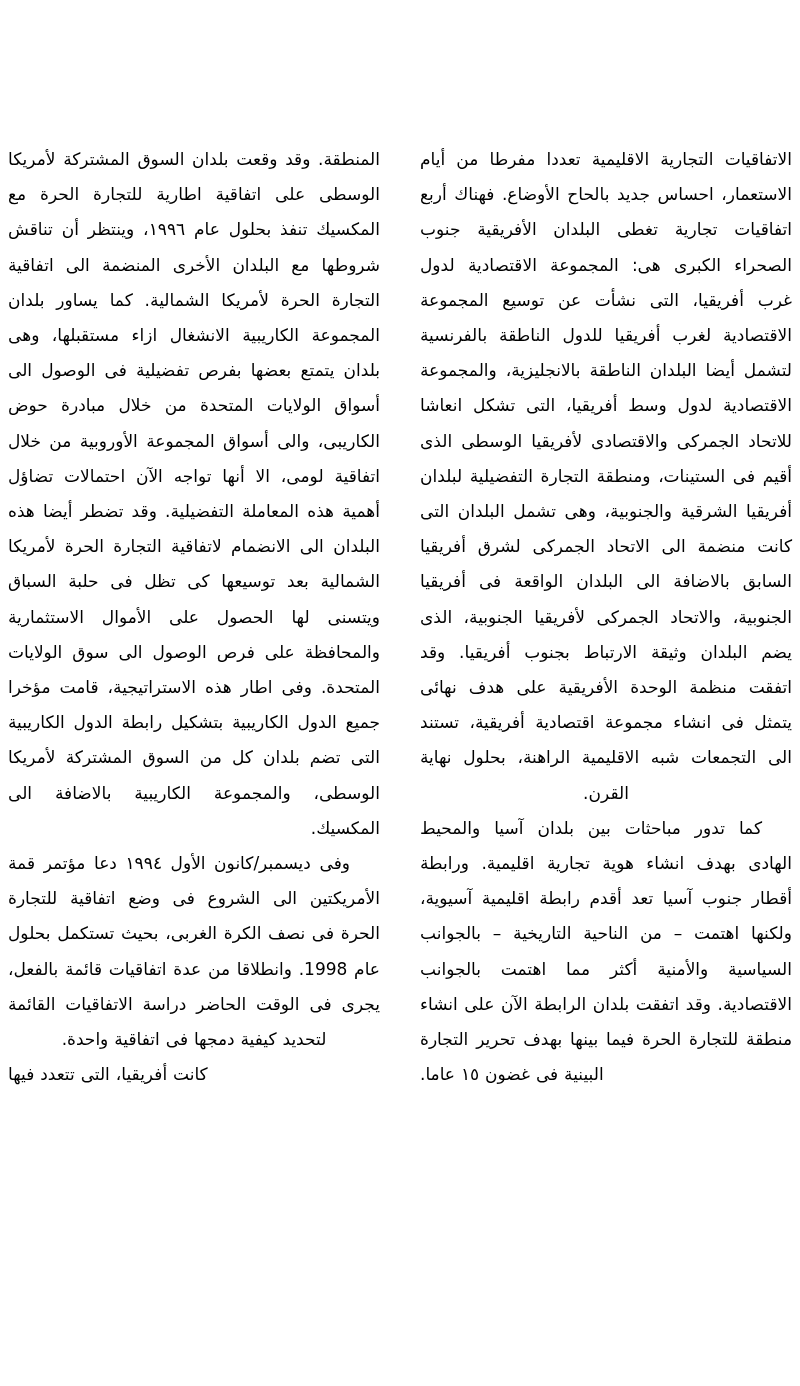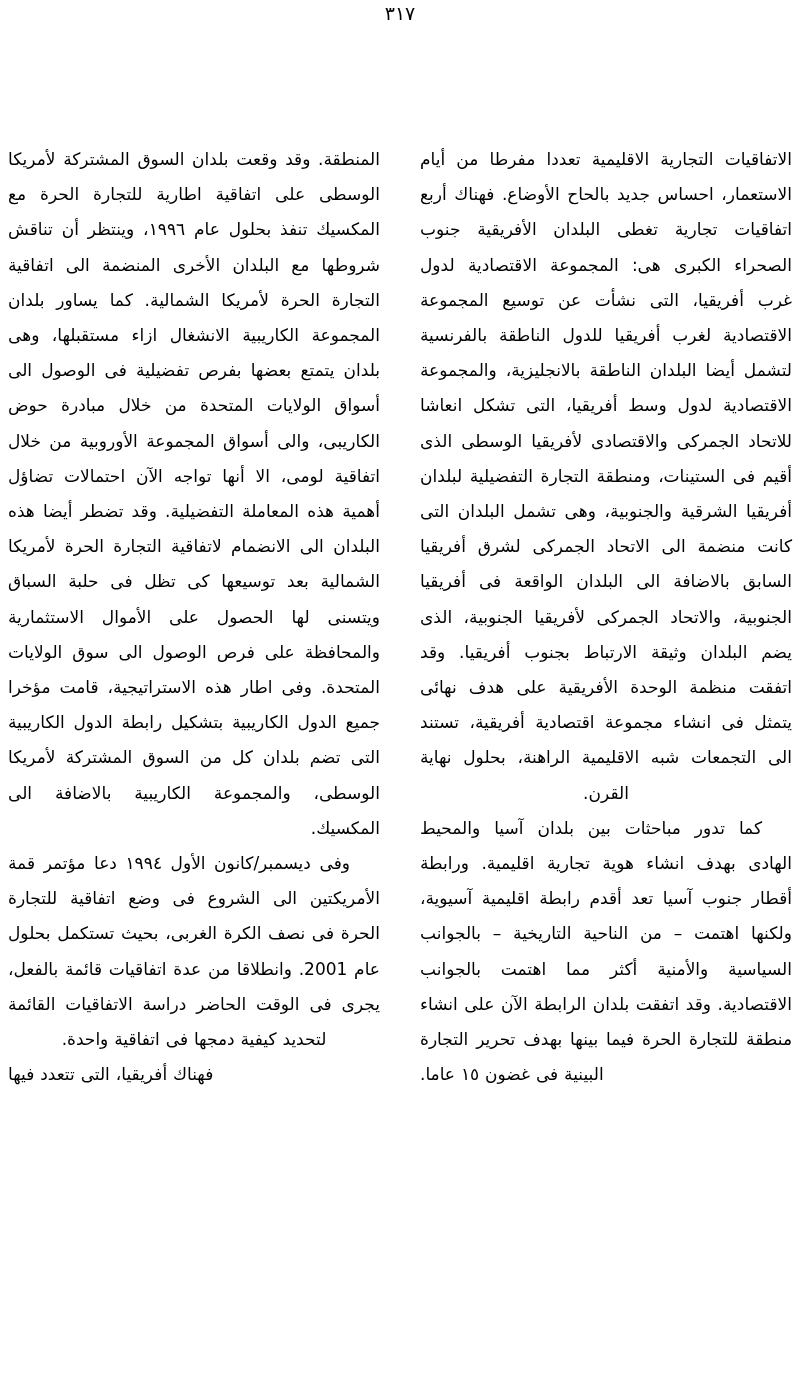--- a/index.html
+++ b/index.html
@@ -66,28 +66,27 @@
   }
   .col p.cont {
     text-indent: 0;
   }
 </style>
 </head>
 <body>
 
 <div class="page">
 
-  <div class="folio">٣١٧</div>
 
   <div class="columns">
 
     <div class="col">
       <p class="cont">المنطقة. وقد وقعت بلدان السوق المشتركة لأمريكا الوسطى على اتفاقية اطارية للتجارة الحرة مع المكسيك تنفذ بحلول عام ١٩٩٦، وينتظر أن تناقش شروطها مع البلدان الأخرى المنضمة الى اتفاقية التجارة الحرة لأمريكا الشمالية. كما يساور بلدان المجموعة الكاريبية الانشغال ازاء مستقبلها، وهى بلدان يتمتع بعضها بفرص تفضيلية فى الوصول الى أسواق الولايات المتحدة من خلال مبادرة حوض الكاريبى، والى أسواق المجموعة الأوروبية من خلال اتفاقية لومى، الا أنها تواجه الآن احتمالات تضاؤل أهمية هذه المعاملة التفضيلية. وقد تضطر أيضا هذه البلدان الى الانضمام لاتفاقية التجارة الحرة لأمريكا الشمالية بعد توسيعها كى تظل فى حلبة السباق ويتسنى لها الحصول على الأموال الاستثمارية والمحافظة على فرص الوصول الى سوق الولايات المتحدة. وفى اطار هذه الاستراتيجية، قامت مؤخرا جميع الدول الكاريبية بتشكيل رابطة الدول الكاريبية التى تضم بلدان كل من السوق المشتركة لأمريكا الوسطى، والمجموعة الكاريبية بالاضافة الى المكسيك.</p>
-      <p class="indent last-center">وفى ديسمبر/كانون الأول ١٩٩٤ دعا مؤتمر قمة الأمريكتين الى الشروع فى وضع اتفاقية للتجارة الحرة فى نصف الكرة الغربى، بحيث تستكمل بحلول عام 2001. وانطلاقا من عدة اتفاقيات قائمة بالفعل، يجرى فى الوقت الحاضر دراسة الاتفاقيات القائمة لتحديد كيفية دمجها فى اتفاقية واحدة.</p>
-      <p class="indent last-left">فهناك أفريقيا، التى تتعدد فيها</p>
+      <p class="indent last-center">وفى ديسمبر/كانون الأول ١٩٩٤ دعا مؤتمر قمة الأمريكتين الى الشروع فى وضع اتفاقية للتجارة الحرة فى نصف الكرة الغربى، بحيث تستكمل بحلول عام 1998. وانطلاقا من عدة اتفاقيات قائمة بالفعل، يجرى فى الوقت الحاضر دراسة الاتفاقيات القائمة لتحديد كيفية دمجها فى اتفاقية واحدة.</p>
+      <p class="indent last-left">كانت أفريقيا، التى تتعدد فيها</p>
     </div>
 
     <div class="col">
       <p class="cont last-center">الاتفاقيات التجارية الاقليمية تعددا مفرطا من أيام الاستعمار، احساس جديد بالحاح الأوضاع. فهناك أربع اتفاقيات تجارية تغطى البلدان الأفريقية جنوب الصحراء الكبرى هى: المجموعة الاقتصادية لدول غرب أفريقيا، التى نشأت عن توسيع المجموعة الاقتصادية لغرب أفريقيا للدول الناطقة بالفرنسية لتشمل أيضا البلدان الناطقة بالانجليزية، والمجموعة الاقتصادية لدول وسط أفريقيا، التى تشكل انعاشا للاتحاد الجمركى والاقتصادى لأفريقيا الوسطى الذى أقيم فى الستينات، ومنطقة التجارة التفضيلية لبلدان أفريقيا الشرقية والجنوبية، وهى تشمل البلدان التى كانت منضمة الى الاتحاد الجمركى لشرق أفريقيا السابق بالاضافة الى البلدان الواقعة فى أفريقيا الجنوبية، والاتحاد الجمركى لأفريقيا الجنوبية، الذى يضم البلدان وثيقة الارتباط بجنوب أفريقيا. وقد اتفقت منظمة الوحدة الأفريقية على هدف نهائى يتمثل فى انشاء مجموعة اقتصادية أفريقية، تستند الى التجمعات شبه الاقليمية الراهنة، بحلول نهاية القرن.</p>
       <p class="indent last-left">كما تدور مباحثات بين بلدان آسيا والمحيط الهادى بهدف انشاء هوية تجارية اقليمية. ورابطة أقطار جنوب آسيا تعد أقدم رابطة اقليمية آسيوية، ولكنها اهتمت – من الناحية التاريخية – بالجوانب السياسية والأمنية أكثر مما اهتمت بالجوانب الاقتصادية. وقد اتفقت بلدان الرابطة الآن على انشاء منطقة للتجارة الحرة فيما بينها بهدف تحرير التجارة البينية فى غضون ١٥ عاما.</p>
     </div>
 
   </div>
 
 </div>

